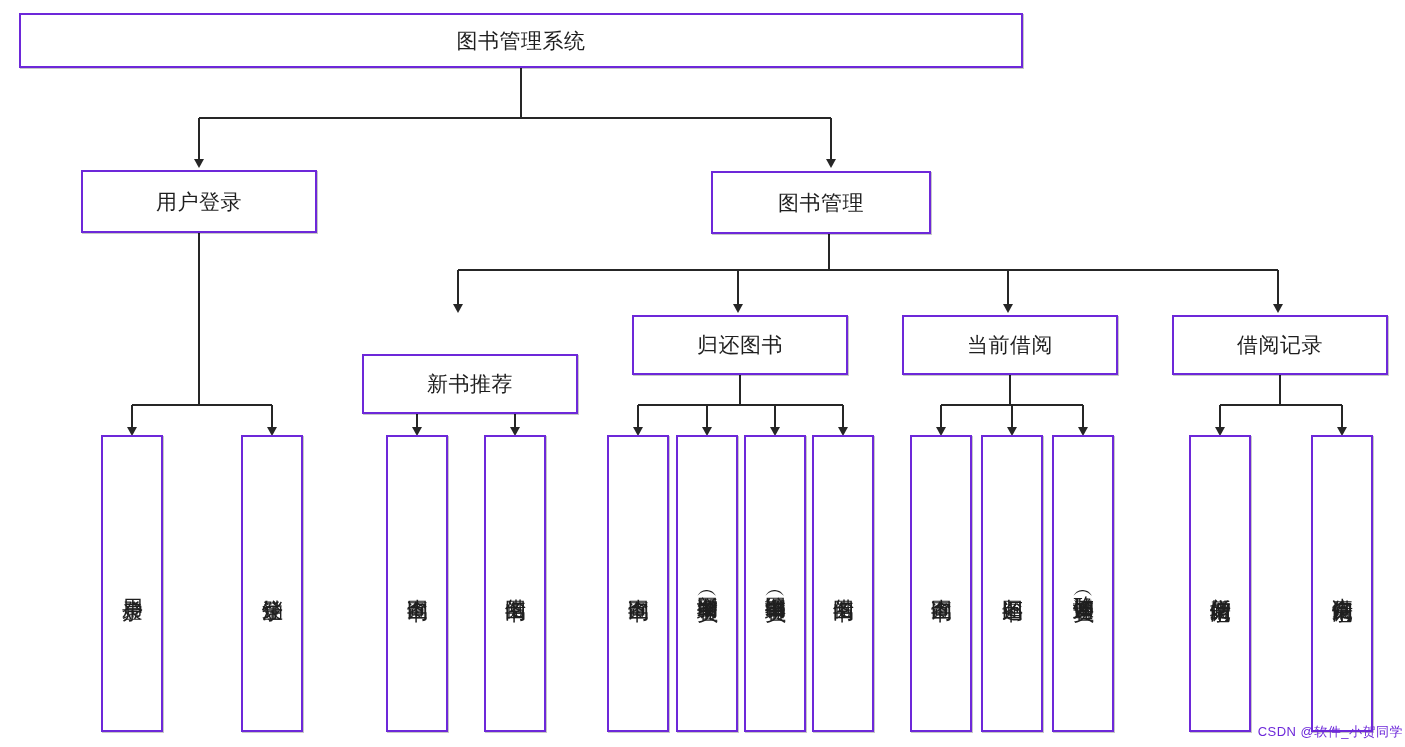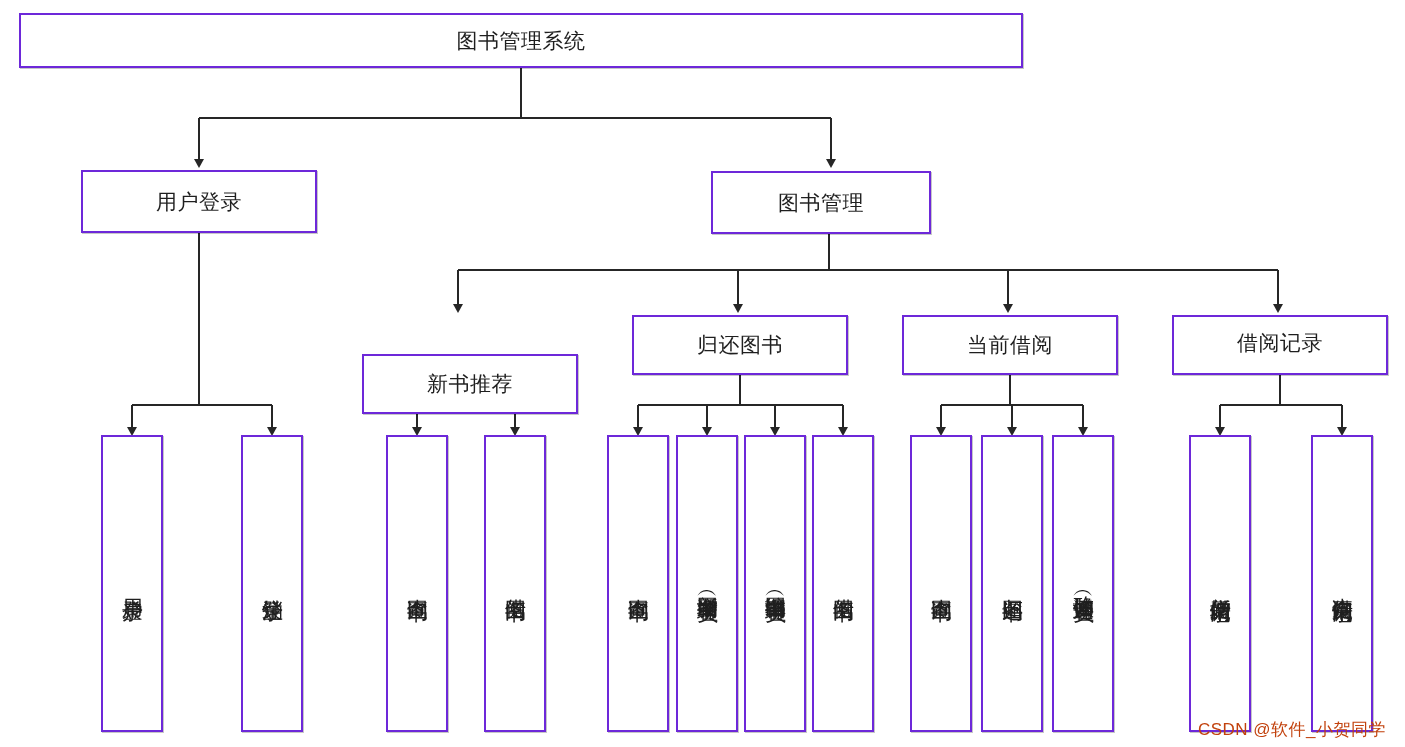--- a/index.html
+++ b/index.html
@@ -54,24 +54,24 @@
     writing-mode: vertical-rl;
     text-orientation: upright;
     font-size: 21px;
     line-height: 1.28;
     letter-spacing: 1px;
     white-space: normal;
     max-height: 100%;
   }
   #watermark {
     position: absolute;
-    right: 19px;
+    right: 2px;
     bottom: 6px;
-    font-size: 17px;
-    color: #c2410c;
+    font-size: 13px;
+    color: #6d28d9;
     letter-spacing: 0.5px;
     white-space: nowrap;
     user-select: none;
   }
 </style>
 </head>
 <body>
 
 <div id="diagram-canvas">
 
@@ -153,21 +153,21 @@
 
   <div class="node" style="left:362px; top:315px; width:216px; height:60px;margin-top:39px;">
     <span class="node-label">新书推荐</span>
   </div>
   <div class="node" style="left:632px; top:315px; width:216px; height:60px;">
     <span class="node-label">归还图书</span>
   </div>
   <div class="node" style="left:902px; top:315px; width:216px; height:60px;justify-content:center;">
     <span class="node-label">当前借阅</span>
   </div>
-  <div class="node" style="left:1172px; top:315px; width:216px; height:60px;font-family:Liberation Mono, monospace;">
+  <div class="node" style="left:1172px; top:315px; width:216px; height:60px;">
     <span class="node-label">借阅记录</span>
   </div>
 
   <div class="node leaf" style="left:101px; top:435px; width:62px; height:297px;">
     <span class="node-label">用户登录</span>
   </div>
   <div class="node leaf" style="left:241px; top:435px; width:62px; height:297px;">
     <span class="node-label">注销登录</span>
   </div>
 

